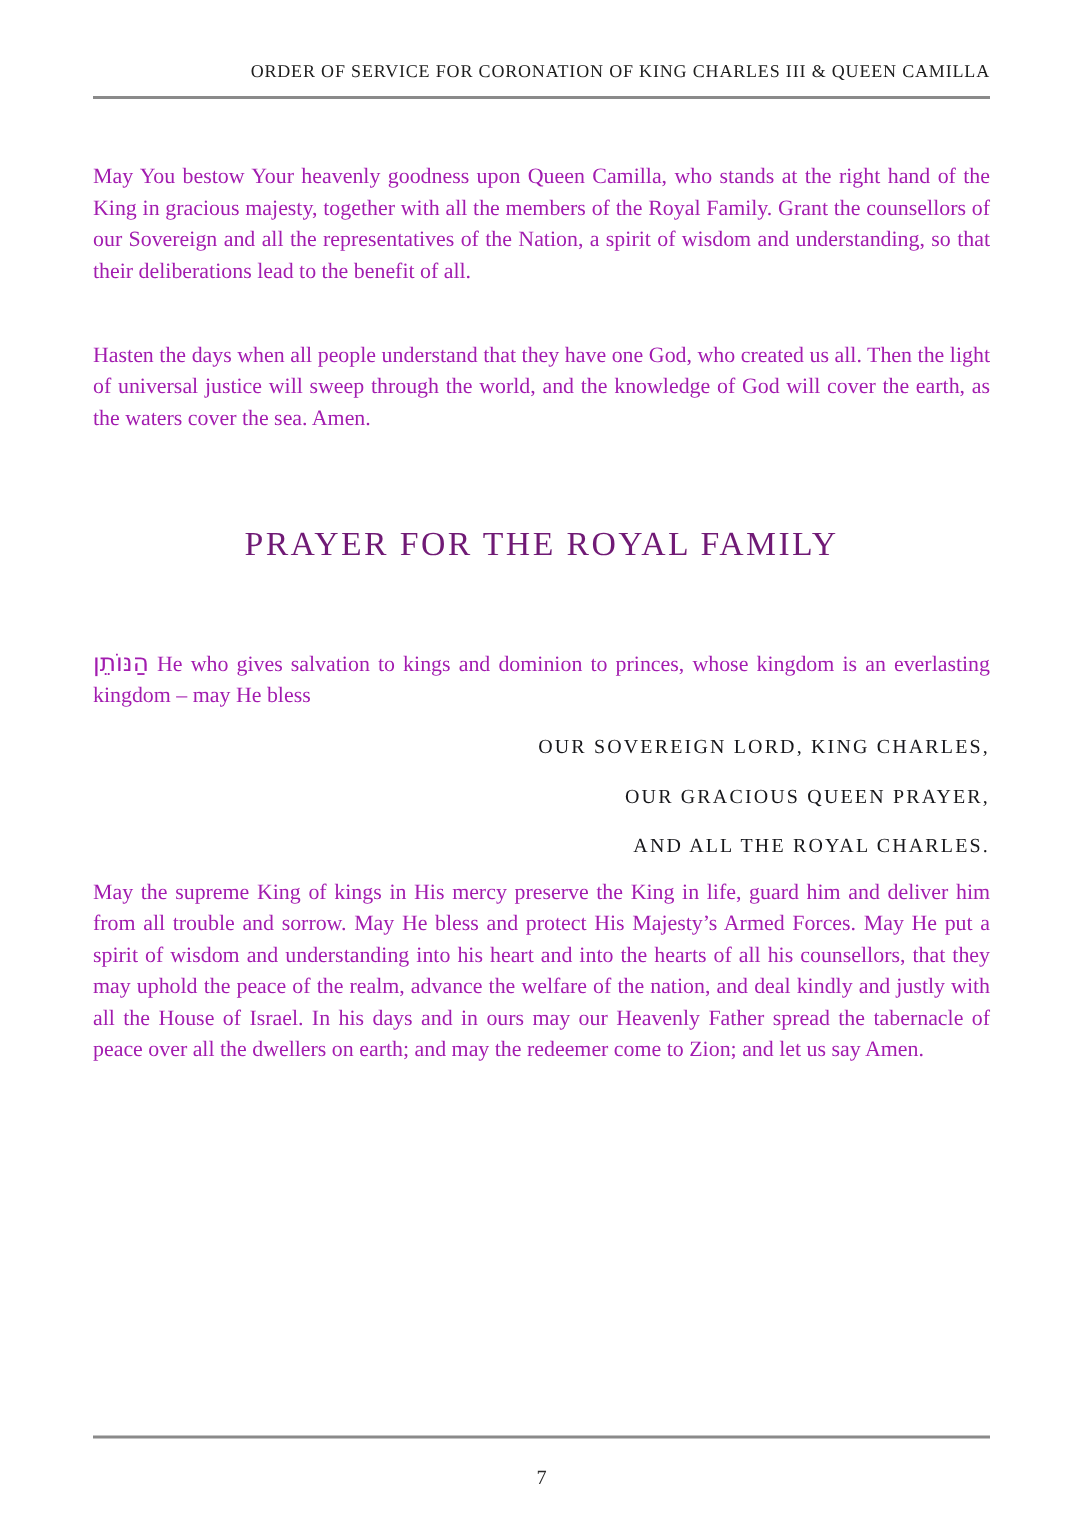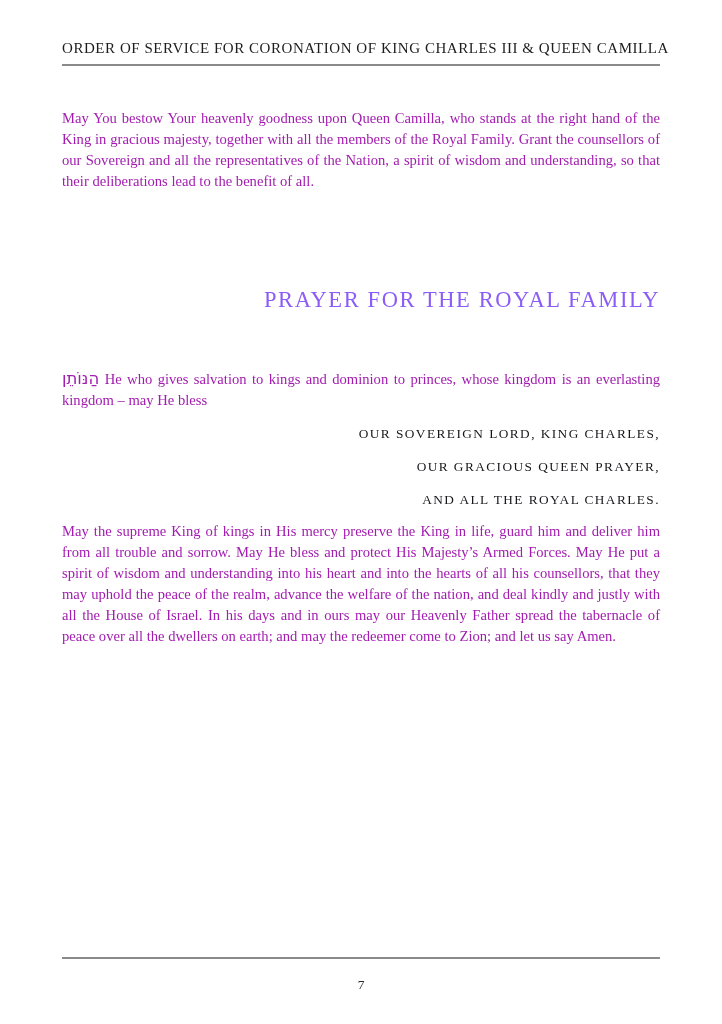--- a/index.html
+++ b/index.html
@@ -24,21 +24,21 @@
     box-sizing: border-box;
   }
 
   
   .running-header {
     position: absolute;
     left: 62px;
     top: 41px;
     width: 598px;
     text-align: right;
-    font-size: 15px;
+    font-size: 12px;
     letter-spacing: 0.55px;
     color: #1d1d1d;
     line-height: 1;
     white-space: nowrap;
   }
 
   .rule {
     position: absolute;
     left: 62px;
     width: 598px;
@@ -64,25 +64,25 @@
     text-justify: inter-word;
     color: #a21caf;
   }
   p.body:last-child { margin-bottom: 16px; }
 
   .gap-para { height: 35px; }
 
   
   .section-heading {
     margin: 0;
-    text-align: right;
+    text-align: center;
     font-size: 22.5px;
     font-weight: normal;
     letter-spacing: 1.6px;
-    color: #8b5cf6;
+    color: #701a75;
     line-height: 1;
   }
   .heading-space-before { height: 62px; }
   .heading-space-after  { height: 56px; }
 
   
   .hebrew {
     font-family: "DejaVu Sans", "Liberation Serif", serif;
     font-weight: normal;
     font-size: 16.5px;
@@ -129,20 +129,21 @@
   <div class="running-header">ORDER OF SERVICE FOR CORONATION OF KING CHARLES III &amp; QUEEN CAMILLA</div>
 
   <div class="rule rule-top"></div>
 
   <div class="content">
 
     <p class="body">May You bestow Your heavenly goodness upon Queen Camilla, who stands at the right hand of the King in gracious majesty, together with all the members of the Royal Family. Grant the counsellors of our Sovereign and all the representatives of the Nation, a spirit of wisdom and understanding, so that their deliberations lead to the benefit of all.</p>
 
     <div class="gap-para"></div>
 
+    <p class="body">Hasten the days when all people understand that they have one God, who created us all. Then the light of universal justice will sweep through the world, and the knowledge of God will cover the earth, as the waters cover the sea. Amen.</p>
 
     <div class="heading-space-before"></div>
 
     <h2 class="section-heading">PRAYER FOR THE ROYAL FAMILY</h2>
 
     <div class="heading-space-after"></div>
 
     <p class="body"><span class="hebrew">הַנּוֹתֵן</span><span> He who gives salvation to kings and dominion to princes, whose kingdom is an everlasting kingdom – may He bless</span></p>
 
     <div class="list-space-before"></div>

